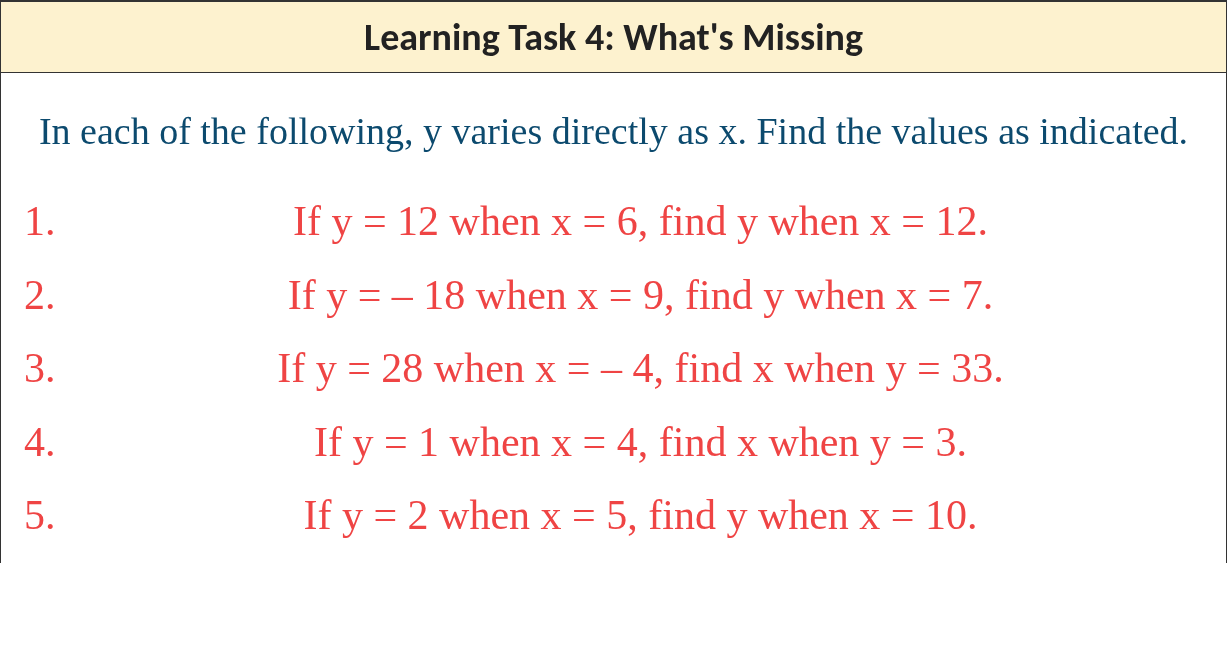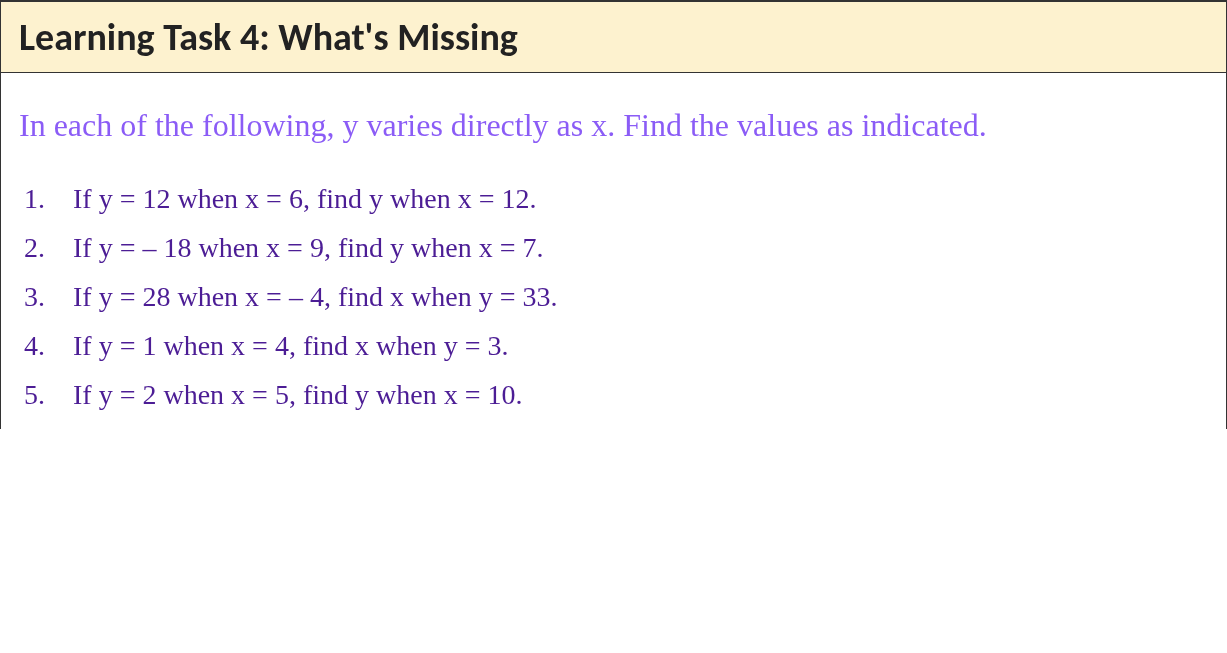--- a/index.html
+++ b/index.html
@@ -1,18 +1,19 @@
 <!DOCTYPE html>
 <html><head>
   <meta charset="utf-8">
   <style>
     * {
       margin: 0;
       padding: 0;
       box-sizing: border-box;
+      text-align: center;
     }
     body {
       font-family: Georgia, 'Times New Roman', serif;
       background: #ffffff;
       width: 1227px;
       height: 653px;
       overflow: hidden;
     }
     .header {
       background: #fdf2cf;
@@ -25,32 +26,32 @@
       font-size: 38px;
       font-weight: 700;
       color: #222;
     }
     .content {
       padding: 22px 18px 10px 18px;
       border-left: 1px solid #333;
       border-right: 1px solid #333;
     }
     .instruction {
-      font-size: 32px;
-      color: #8b5cf6;
+      font-size: 38px;
+      color: #0c4a6e;
       line-height: 1.9;
       margin-bottom: 18px;
     }
     .problem-list {
       list-style: none;
       counter-reset: item;
     }
     .problem-item {
-      font-size: 28px;
-      color: #4c1d95;
+      font-size: 42px;
+      color: #ef4444;
       line-height: 1.75;
       padding-left: 54px;
       position: relative;
     }
     .problem-item::before {
       counter-increment: item;
       content: counter(item) ".";
       position: absolute;
       left: 5px;
     }

